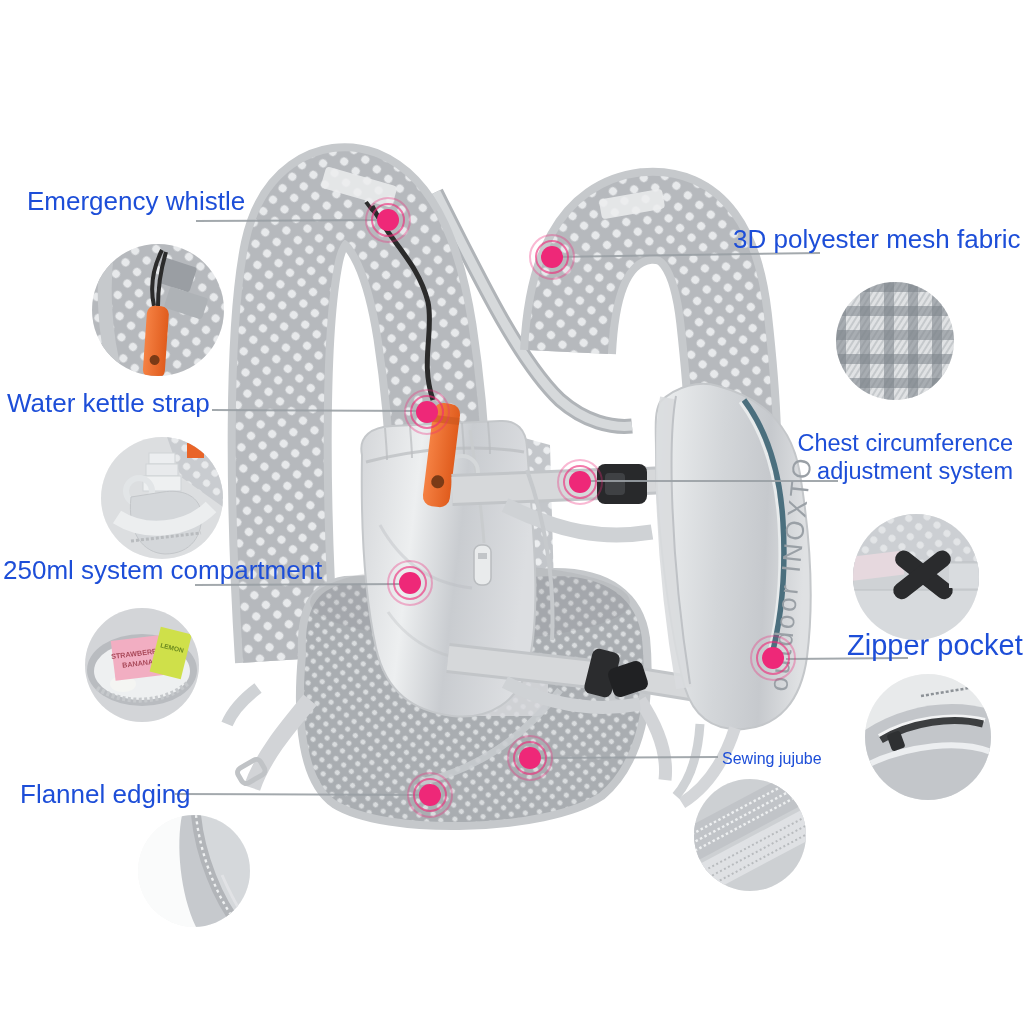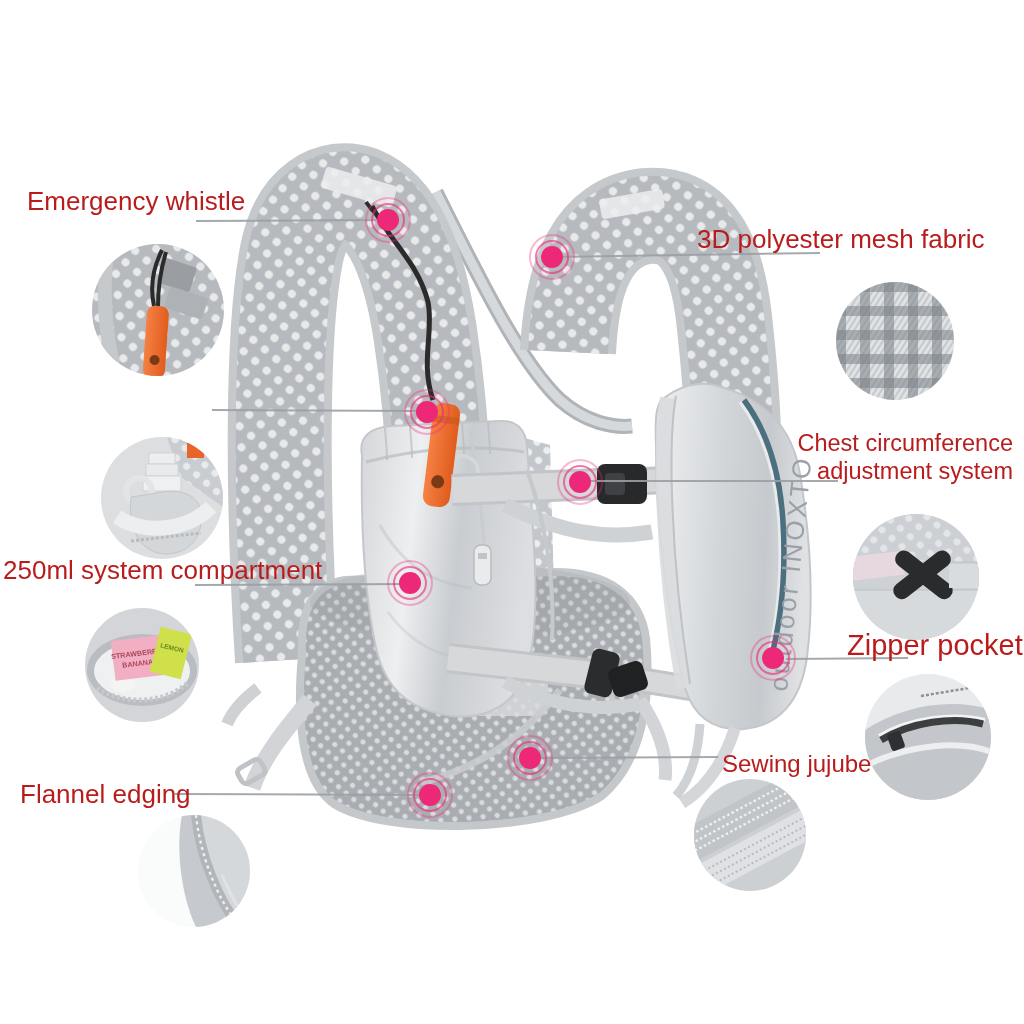--- a/index.html
+++ b/index.html
@@ -1,22 +1,22 @@
 <!DOCTYPE html>
 <html><head>
 <meta charset="utf-8">
 <style>
   html,body{margin:0;padding:0;background:#fff;}
   #stage{position:relative;width:1024px;height:1024px;background:#fff;overflow:hidden;
          font-family:"Liberation Sans",sans-serif;}
   #vest-svg{position:absolute;left:0;top:0;}
-  .label{position:absolute;font:26px/1.18 "Liberation Sans",sans-serif;color:#b91c1c;white-space:nowrap;}
+  .label{position:absolute;font:26px/1.18 "Liberation Sans",sans-serif;color:#1d4ed8;white-space:nowrap;}
   .label.chest{font-size:23.5px;white-space:normal;text-align:right;}
   .label.zipper{font-size:29px;}
-  .label.small{font-size:24px;}
+  .label.small{font-size:16px;}
   .dot{position:absolute;width:46px;height:46px;pointer-events:none;}
   .dot::before{content:"";position:absolute;inset:0;border:2px solid rgba(238,40,120,.33);border-radius:50%;}
   .dot::after{content:"";position:absolute;inset:6px;border:2px solid rgba(238,40,120,.62);border-radius:50%;}
   .dot .core{position:absolute;inset:12px;background:#ee2878;border-radius:50%;display:block;}
   .circle{position:absolute;border-radius:50%;overflow:hidden;box-shadow:inset 0 0 12px rgba(0,0,0,.07);}
   .circle svg{display:block;}
   .brandtext{font:26px "Liberation Sans",sans-serif;fill:#9aa0a6;letter-spacing:3px;}
   .packet-text{font-family:"Liberation Sans",sans-serif;font-weight:bold;}
 </style>
 </head>
@@ -183,21 +183,22 @@
       <span class="core"></span>
     </div>
   <div class="dot" style="left:507px;top:735px">
       <span class="core"></span>
     </div>
   <div class="dot" style="left:407px;top:772px">
       <span class="core"></span>
     </div>
 
   <div class="label" style="left:27px;top:186px">Emergency whistle</div>
-  <div class="label" style="left:697px;top:224px">3D polyester mesh fabric</div>
+  <div class="label" style="left:733px;top:224px">3D polyester mesh fabric</div>
+  <div class="label" style="left:7px;top:388px">Water kettle strap</div>
   <div class="label chest" style="left:793px;top:430px;width:220px">Chest circumference adjustment system</div>
   <div class="label" style="left:3px;top:555px">250ml system compartment</div>
   <div class="label zipper" style="left:847px;top:628px">Zipper pocket</div>
   <div class="label" style="left:20px;top:779px">Flannel edging</div>
   <div class="label small" style="left:722px;top:750px">Sewing jujube</div>
 
   <div class="circle" style="left:92px;top:244px;width:132px;height:132px">
     <svg width="132" height="132" viewBox="0 0 132 132">
       <rect width="132" height="132" fill="url(#meshA)"></rect>
       <path d="M 16,0 C 10,40 12,90 24,132" fill="none" stroke="#c6c9cc" stroke-width="14"></path>

